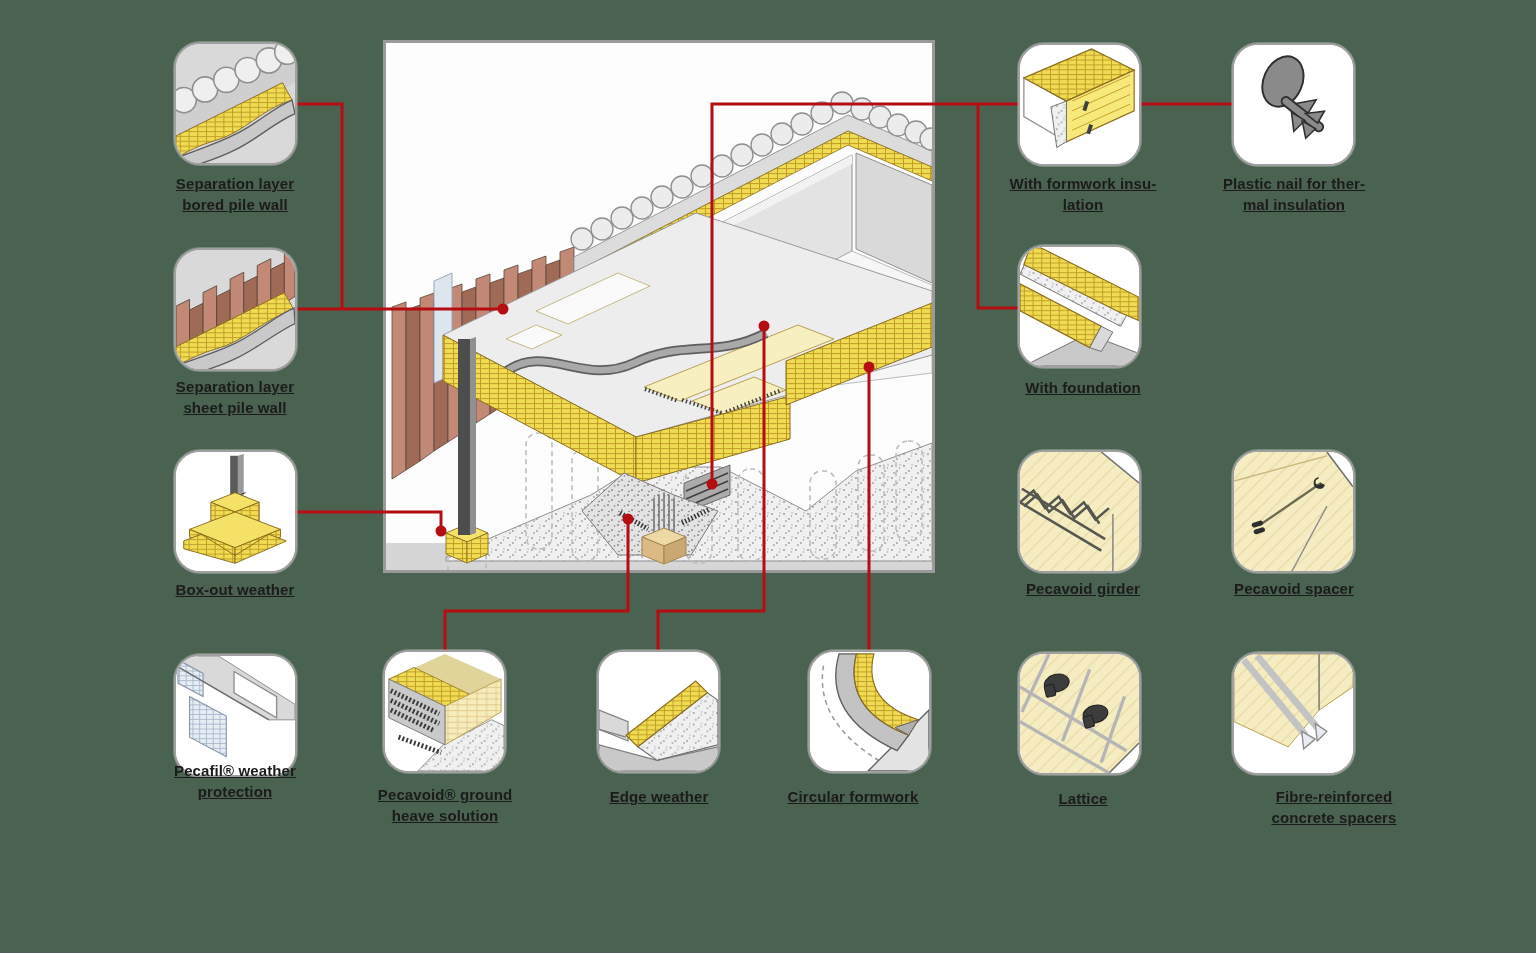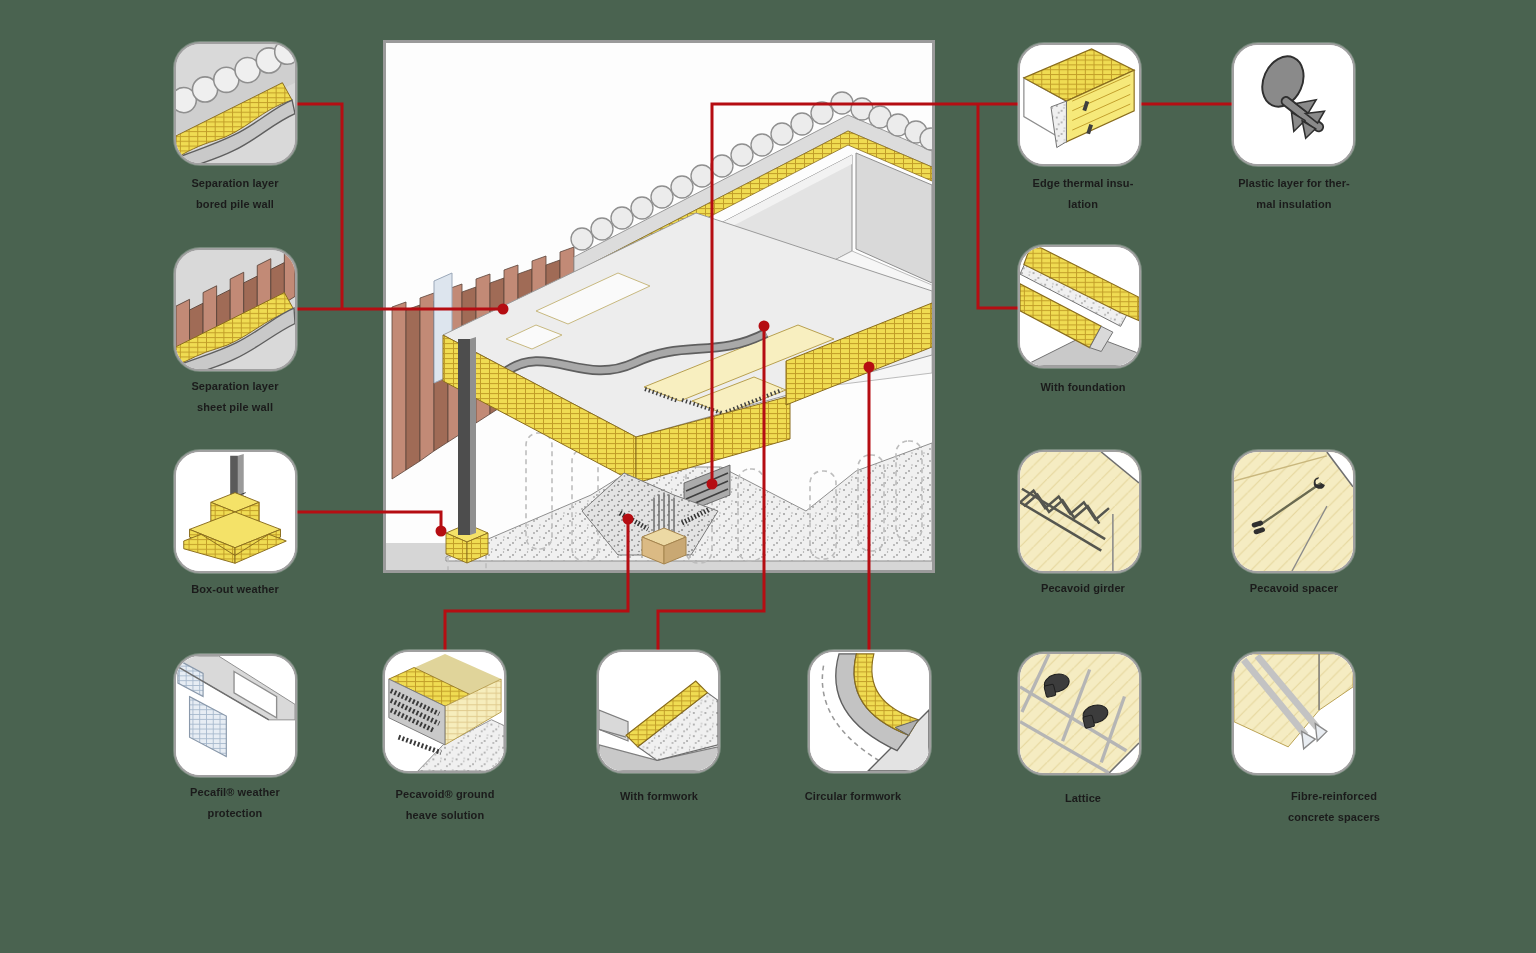--- a/index.html
+++ b/index.html
@@ -14,22 +14,22 @@
     background:#fdfdfd;border:3px solid #9a9a9a;
   }
   #connector-layer{left:0;top:0;pointer-events:none;}
   .thumb{
     width:119px;height:119px;border:2px solid #a0a0a0;border-radius:26px;
     background:#ffffff;overflow:hidden;box-shadow:0 0 0 1px rgba(255,255,255,0.25);
   }
   .thumb svg{display:block;}
   .lbl{
     width:210px;text-align:center;color:#1b1b1b;
-    font-size:11px;line-height:21px;font-weight:bold;
-    white-space:pre-line;letter-spacing:0.1px;
+    font-size:15px;line-height:21px;font-weight:bold;
+    white-space:pre-line;letter-spacing:0.1px;text-decoration:underline;
   }
 </style>
 </head>
 <body>
 
 <svg width="0" height="0" style="position:absolute" aria-hidden="true">
   <defs>
     <pattern id="mesh" width="9" height="5" patternUnits="userSpaceOnUse">
       <rect width="9" height="5" fill="#f0dc52"></rect>
       <path d="M0,0.6 H9 M4.5,0.6 V5" stroke="#bb9522" stroke-width="0.9" fill="none"></path>
@@ -280,21 +280,21 @@
 <div class="abs thumb" style="left:174px;top:654px">
   <svg viewBox="0 0 123 123" width="119" height="119">
     <rect width="123" height="123" fill="#fff"></rect>
     <polygon points="0,0 44,0 123,50 123,66 96,66 0,10" fill="#d9d9d9" stroke="#8f8f8f" stroke-width="1"></polygon>
     <polygon points="60,16 104,42 104,64 60,38" fill="#fff" stroke="#8f8f8f" stroke-width="1.4"></polygon>
     <polygon points="2,4 28,18 28,42 2,28" fill="url(#bluegrid)" stroke="#8a99ab" stroke-width="1.2"></polygon>
     <polygon points="14,42 52,62 52,104 14,84" fill="url(#bluegrid)" stroke="#8a99ab" stroke-width="1.2"></polygon>
     <line x1="0" y1="10" x2="96" y2="66" stroke="#6f6f6f" stroke-width="1.5"></line>
   </svg>
 </div>
-<div class="abs lbl" style="left:130px;top:782px">Pecafil® weather
+<div class="abs lbl" style="left:130px;top:760px">Pecafil® weather
 protection</div>
 
 <div class="abs thumb" style="left:383px;top:650px">
   <svg viewBox="0 0 123 123" width="119" height="119">
     <rect width="123" height="123" fill="#fff"></rect>
     <polygon points="60,96 110,70 123,76 123,123 34,123" fill="url(#stipple)" stroke="#8f8f8f" stroke-width="1"></polygon>
     <polygon points="4,28 62,2 120,28 62,56" fill="#e0d49a"></polygon>
     <polygon points="4,28 30,16 88,44 62,56" fill="url(#mesh)" stroke="#8a6d1d" stroke-width="0.8"></polygon>
     <polygon points="62,56 120,28 120,62 62,96" fill="url(#palemesh)" stroke="#b8a050" stroke-width="1"></polygon>
     <polygon points="4,28 62,56 62,96 4,68" fill="#c9c9c9" stroke="#7a7a7a" stroke-width="1"></polygon>
@@ -312,21 +312,21 @@
 <div class="abs thumb" style="left:597px;top:650px">
   <svg viewBox="0 0 123 123" width="119" height="119">
     <rect width="123" height="123" fill="#fff"></rect>
     <polygon points="0,60 30,72 30,92 0,80" fill="#d9d9d9" stroke="#7f7f7f" stroke-width="1.2"></polygon>
     <polygon points="0,96 60,112 123,98 123,123 0,123" fill="#c9c9c9" stroke="#7f7f7f" stroke-width="1.2"></polygon>
     <polygon points="40,98 112,42 123,50 123,96 60,112" fill="url(#stipple)" stroke="#6f6f6f" stroke-width="1.2"></polygon>
     <polygon points="28,86 100,30 112,42 40,98" fill="url(#mesh)" stroke="#8a6d1d" stroke-width="1.2"></polygon>
     <line x1="0" y1="80" x2="28" y2="88" stroke="#7f7f7f" stroke-width="1.2"></line>
   </svg>
 </div>
-<div class="abs lbl" style="left:554px;top:786px">With formwork</div>
+<div class="abs lbl" style="left:554px;top:786px">Edge weather</div>
 
 <div class="abs thumb" style="left:808px;top:650px">
   <svg viewBox="0 0 123 123" width="119" height="119">
     <rect width="123" height="123" fill="#fff"></rect>
     <path d="M14,14 Q4,72 74,114" stroke="#9a9a9a" stroke-width="1.6" stroke-dasharray="5,4" fill="none"></path>
     <polygon points="60,123 123,60 123,123" fill="#e3e3e3" stroke="#5f5f5f" stroke-width="1.4"></polygon>
     <path d="M30,2 Q12,66 90,102 L102,86 Q34,60 48,2 Z" fill="#c3c3c3" stroke="#5f5f5f" stroke-width="1.4"></path>
     <path d="M48,2 Q34,60 102,86 L112,70 Q54,52 66,2 Z" fill="url(#mesh)" stroke="#8a6d1d" stroke-width="1.2"></path>
     <path d="M88,78 L112,70 L102,86 Z" fill="#b0b0b0" stroke="#5f5f5f" stroke-width="1"></path>
   </svg>
@@ -345,39 +345,39 @@
         <line x1="54" y1="78" x2="114" y2="51"></line>
         <line x1="54" y1="88" x2="114" y2="61"></line>
       </g>
     <polygon points="32,64 48,58 48,100 38,106" fill="url(#stipple)" stroke="#6f6f6f" stroke-width="1"></polygon>
     <g fill="#3f3f3f">
         <rect x="66" y="58" width="4" height="10" transform="rotate(18 68 63)"></rect>
         <rect x="70" y="82" width="4" height="10" transform="rotate(18 72 87)"></rect>
       </g>
   </svg>
 </div>
-<div class="abs lbl" style="left:978px;top:173px">Edge thermal insu-
+<div class="abs lbl" style="left:978px;top:173px">With formwork insu-
 lation</div>
 
 <div class="abs thumb" style="left:1232px;top:43px">
   <svg viewBox="0 0 123 123" width="119" height="119">
     <rect width="123" height="123" fill="#fff"></rect>
     <g transform="rotate(24 61 61)">
       <ellipse cx="42" cy="44" rx="20" ry="27" fill="#8a8a8a" stroke="#2f2f2f" stroke-width="2"></ellipse>
       <rect x="50" y="56" width="52" height="9" rx="4.5" fill="#8a8a8a" stroke="#2f2f2f" stroke-width="2" transform="rotate(14 50 56)"></rect>
       <g fill="#8a8a8a" stroke="#2f2f2f" stroke-width="1.6">
         <polygon points="64,56 78,40 80,56" transform="rotate(14 50 56)"></polygon>
         <polygon points="78,58 92,44 94,58" transform="rotate(14 50 56)"></polygon>
         <polygon points="66,66 80,80 82,64" transform="rotate(14 50 56)"></polygon>
         <polygon points="80,66 94,78 96,64" transform="rotate(14 50 56)"></polygon>
       </g>
     </g>
   </svg>
 </div>
-<div class="abs lbl" style="left:1189px;top:173px">Plastic layer for ther-
+<div class="abs lbl" style="left:1189px;top:173px">Plastic nail for ther-
 mal insulation</div>
 
 <div class="abs thumb" style="left:1018px;top:245px">
   <svg viewBox="0 0 123 123" width="119" height="119">
     <rect width="123" height="123" fill="#fff"></rect>
     <polygon points="10,120 70,90 123,110 123,123 10,123" fill="#c9c9c9" stroke="#6f6f6f" stroke-width="1"></polygon>
     <polygon points="0,28 12,2 118,56 104,82" fill="url(#stipple)" stroke="#6f6f6f" stroke-width="1"></polygon>
     <polygon points="6,2 118,58 106,80 0,26" fill="none"></polygon>
     <polygon points="12,0 123,56 123,80 104,72 4,22" fill="url(#mesh)" stroke="#8a6d1d" stroke-width="1.2" transform="translate(0,-4)"></polygon>
     <polygon points="0,38 84,82 72,104 0,66" fill="url(#mesh)" stroke="#8a6d1d" stroke-width="1.2"></polygon>

